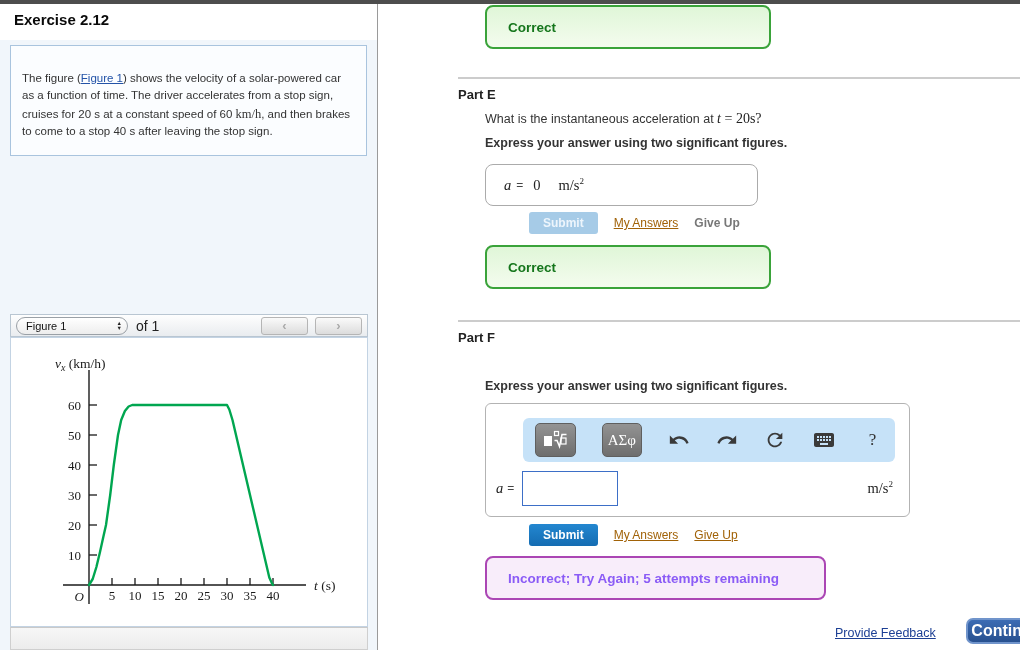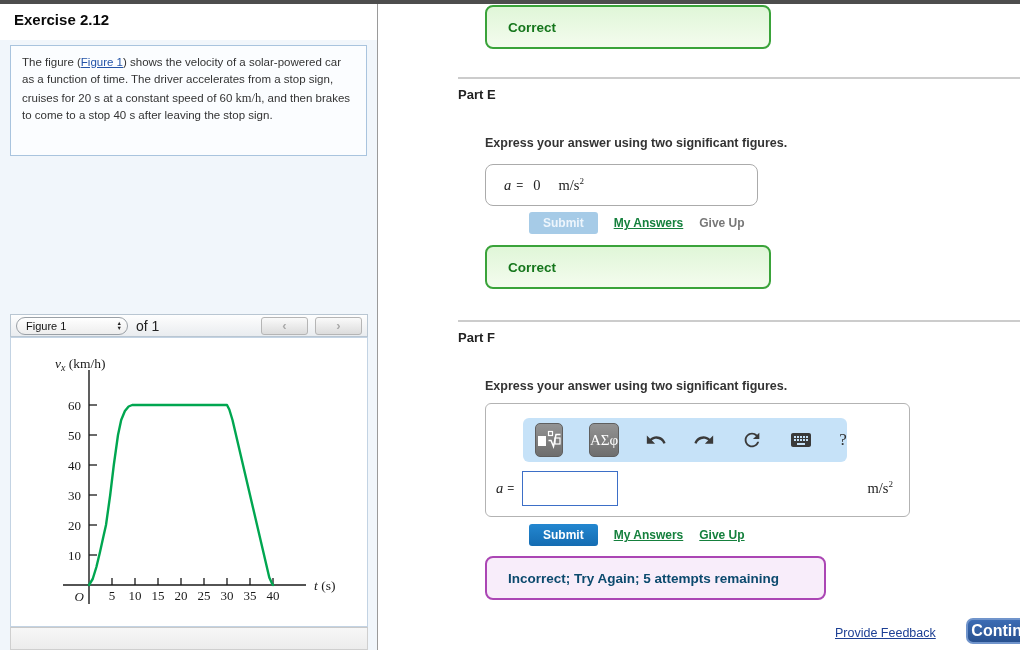--- a/index.html
+++ b/index.html
@@ -6,21 +6,21 @@
   html,body { width:1020px; height:650px; overflow:hidden; background:#fff;
     font-family:"Liberation Sans", sans-serif; }
   .topbar { position:absolute; left:0; top:0; width:1020px; height:4px; background:#4d4d4d; z-index:20; }
   .v-divider { position:absolute; left:377px; top:0; width:1px; height:650px; background:#9a9a9a; z-index:5; }
 
   
   .left-panel { position:absolute; left:0; top:0; width:377px; height:650px; background:#f1f6fb; }
   .lp-header { position:absolute; left:0; top:0; width:100%; height:40px; background:#ffffff; }
   .exercise-title { position:absolute; left:14px; top:11px; font-size:15px; font-weight:bold; color:#0a0a0a; }
   .problem-box { position:absolute; left:10px; top:45px; width:357px; height:111px;
-    background:#fbfdff; border:1px solid #a9c4de; padding:8px 11px; font-size:11.5px;
+    background:#fbfdff; border:1px solid #a9c4de; padding:24px 11px; font-size:11.5px;
     line-height:1.5; color:#333; }
   .problem-box a { color:#2353a8; }
   .serif { font-family:"Liberation Serif", serif; }
   .italic { font-style:italic; }
 
   .figure-bar { position:absolute; left:10px; top:314px; width:358px; height:23px;
     background:linear-gradient(180deg,#fefefe,#e9ecef); border:1px solid #b9c6d2;
     display:flex; align-items:center; padding:0 5px; }
   .figure-dropdown { width:112px; height:18px; background:linear-gradient(180deg,#ffffff,#ededed);
     border:1px solid #9aa0a6; border-radius:9px; display:flex; align-items:center;
@@ -58,43 +58,43 @@
     display:flex; align-items:center; padding-left:18px; }
   .math { font-family:"Liberation Serif", serif; font-size:14.5px; color:#222; }
   .answer-display .eq { font-size:12px; color:#444; margin:0 10px 0 5px; }
   .answer-display .val { margin-right:18px; }
   .unit sup { font-size:9px; }
 
   .submit-row { position:absolute; left:59px; height:22px; display:flex; align-items:center;padding-left:44px; }
   .btn-submit { border:none; border-radius:3px; padding:4px 14px; font-size:12px; font-weight:bold; cursor:pointer; }
   .btn-submit.disabled { background:#a6cbe7; color:#edf5fc; }
   .btn-submit.enabled { background:linear-gradient(180deg,#2387d0,#146cb2); color:#fff; }
-  .txt-link { margin-left:16px; font-size:12px; font-weight:bold; color:#15803d; text-decoration:underline; cursor:pointer; }
+  .txt-link { margin-left:16px; font-size:12px; font-weight:normal; color:#a16207; text-decoration:underline; cursor:pointer; }
   .txt-disabled { margin-left:16px; font-size:12px; font-weight:bold; color:#777; text-decoration:none; cursor:default; }
 
   .eq-editor { position:absolute; left:59px; top:403px; width:425px; height:114px;
     border:1px solid #b3b3b3; border-radius:6px; background:#fff; }
-  .eq-toolbar { position:absolute; left:37px; top:14px; width:324px; height:44px;
+  .eq-toolbar { position:absolute; left:37px; top:14px; width:372px; height:44px;
     background:#c6e2f8; border-radius:6px; display:flex; align-items:center; gap:26px; padding:0 12px; }
   .tb-btn { width:46px; height:34px; border:1px solid #5f5f5f; border-radius:5px;
     background:linear-gradient(180deg,#939393,#6e6e6e); display:flex; align-items:center; justify-content:center;
     color:#fff; cursor:pointer; }
   .tb-btn.greek { font-family:"Liberation Serif", serif; font-size:15px; }
   .tb-icon { background:none; border:none; display:flex; align-items:center; justify-content:center;
     width:24px; height:24px; cursor:pointer; color:#333; }
   .tb-icon.help { font-family:"Liberation Serif", serif; font-size:17px; color:#333; }
   .eq-row { position:absolute; left:10px; top:64px; width:405px; height:40px; display:flex; align-items:center; }
   .eq-row .eq { font-size:12px; color:#444; margin:0 8px 0 4px; }
   .answer-input { width:96px; height:35px; border:1px solid #3d6fc7; background:#fff; font-size:14px; padding:0 6px; }
   .eq-row .unit { margin-left:auto; margin-right:8px; }
 
   .incorrect-box { position:absolute; left:59px; top:556px; width:341px; height:44px;
     border:2px solid #ab46b4; border-radius:8px; background:#f8edfa;
     display:flex; align-items:center; padding-left:21px;
-    color:#0c4a6e; font-weight:bold; font-size:13.5px; }
+    color:#8b5cf6; font-weight:bold; font-size:13.5px; }
 
   .feedback-link { position:absolute; left:409px; top:626px; font-size:12.5px; color:#1c3f94;
     text-decoration:underline; cursor:pointer; }
   .btn-continue { position:absolute; left:540px; top:618px; width:80px; height:26px;
     background:linear-gradient(180deg,#3c6cb4,#27508f); border:2px solid #7094cb; border-radius:7px;
     color:#fff; font-weight:bold; font-size:16px; cursor:pointer; }
 </style>
 </head>
 <body>
 
@@ -167,20 +167,23 @@
 
 <div class="right-panel">
 
   <div class="correct-box" style="top:5px">
     <span>Correct</span>
   </div>
 
   <div class="divider" style="top:77px"></div>
   <div class="part-heading" style="top:87px">Part E</div>
 
+  <div class="question" style="top:111px">
+    <span>What is the instantaneous acceleration at </span><span class="math italic">t</span><span class="math"> = 20s?</span>
+  </div>
   <div class="instruction" style="top:136px">Express your answer using two significant figures.</div>
 
   <div class="answer-display">
     <span class="math italic">a</span>
     <span class="eq">=</span>
     <span class="math val">0</span>
     <span class="math unit"><span>m/s</span><sup>2</sup></span>
   </div>
 
   <div class="submit-row" style="top:212px">

